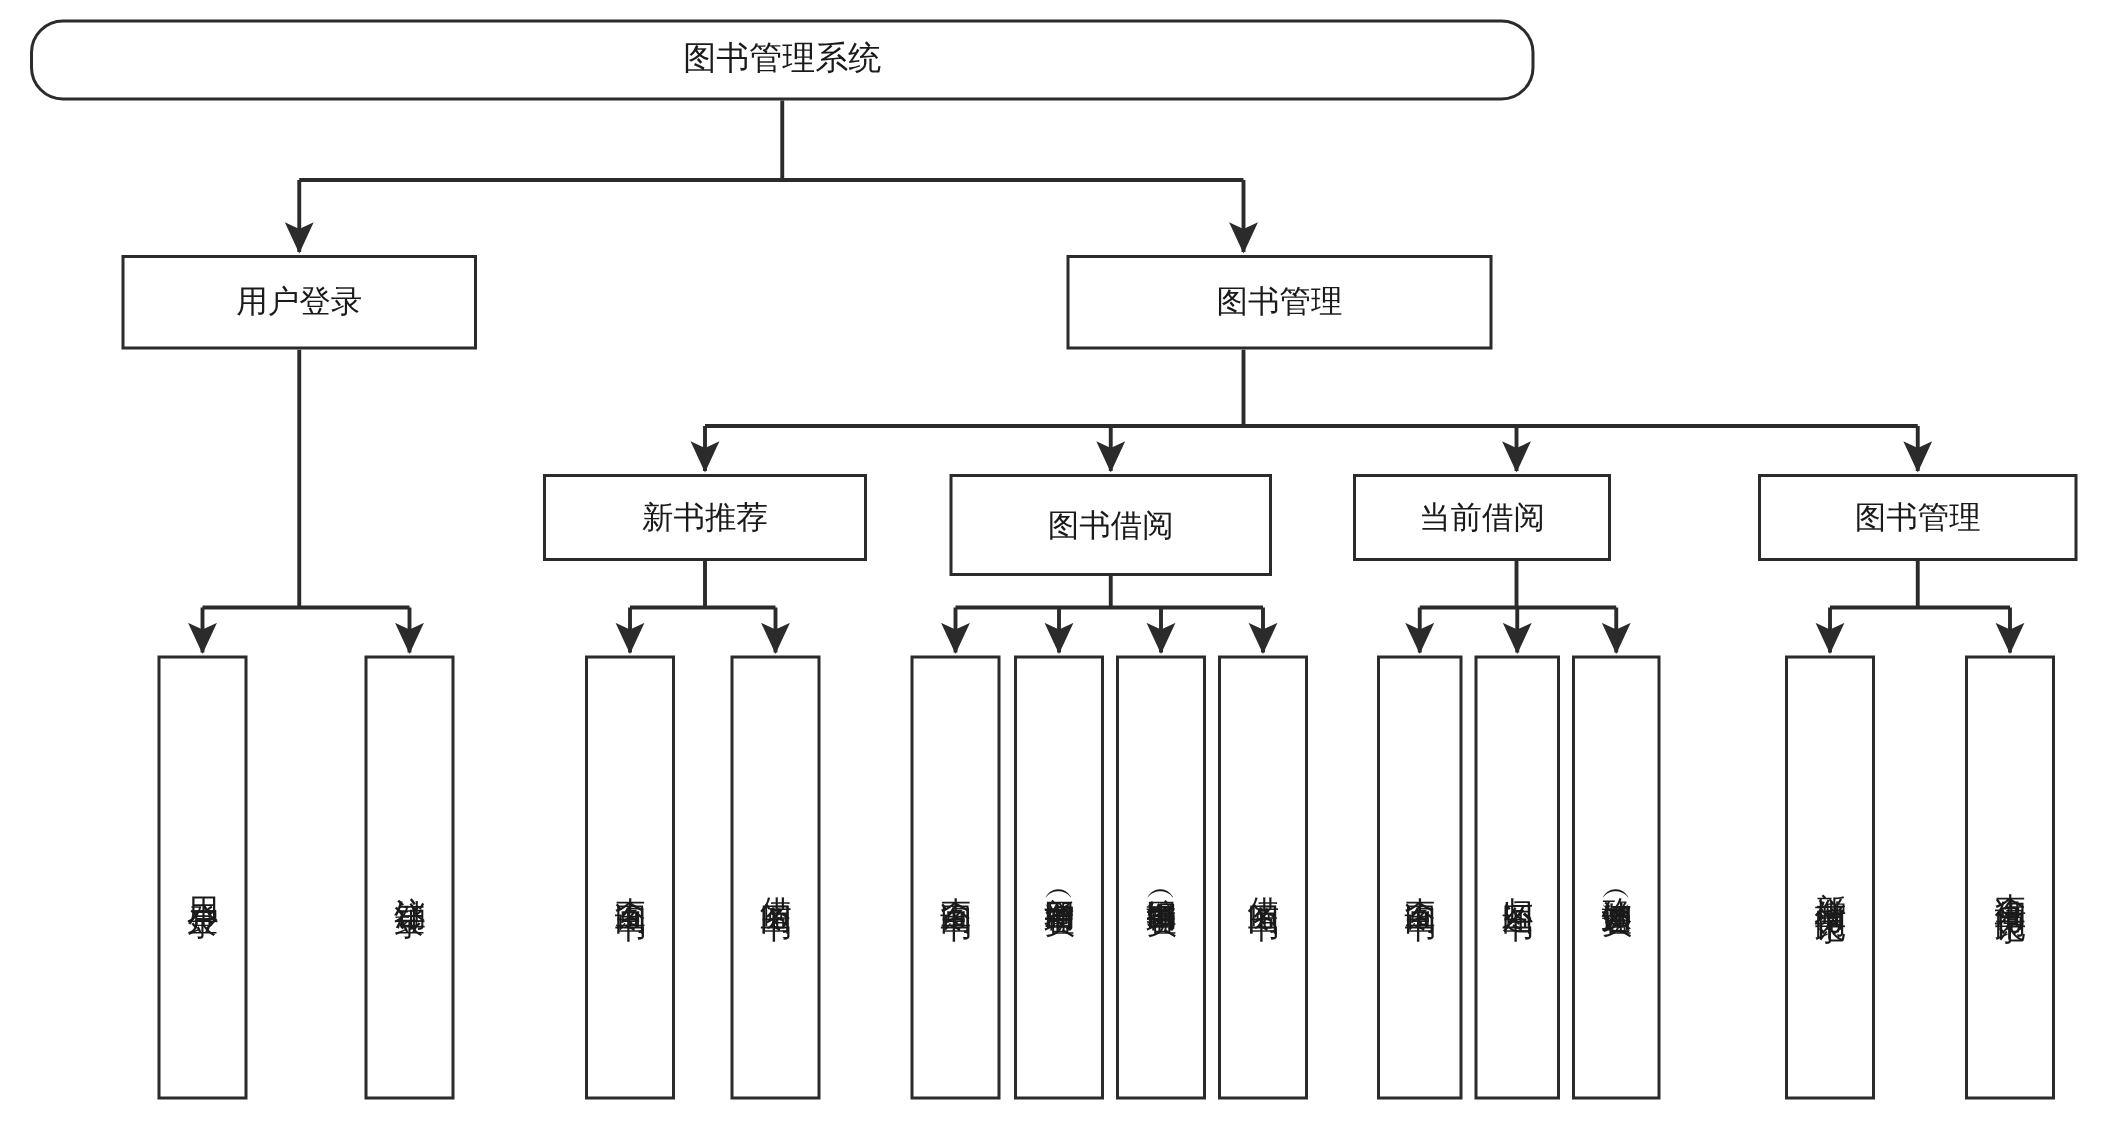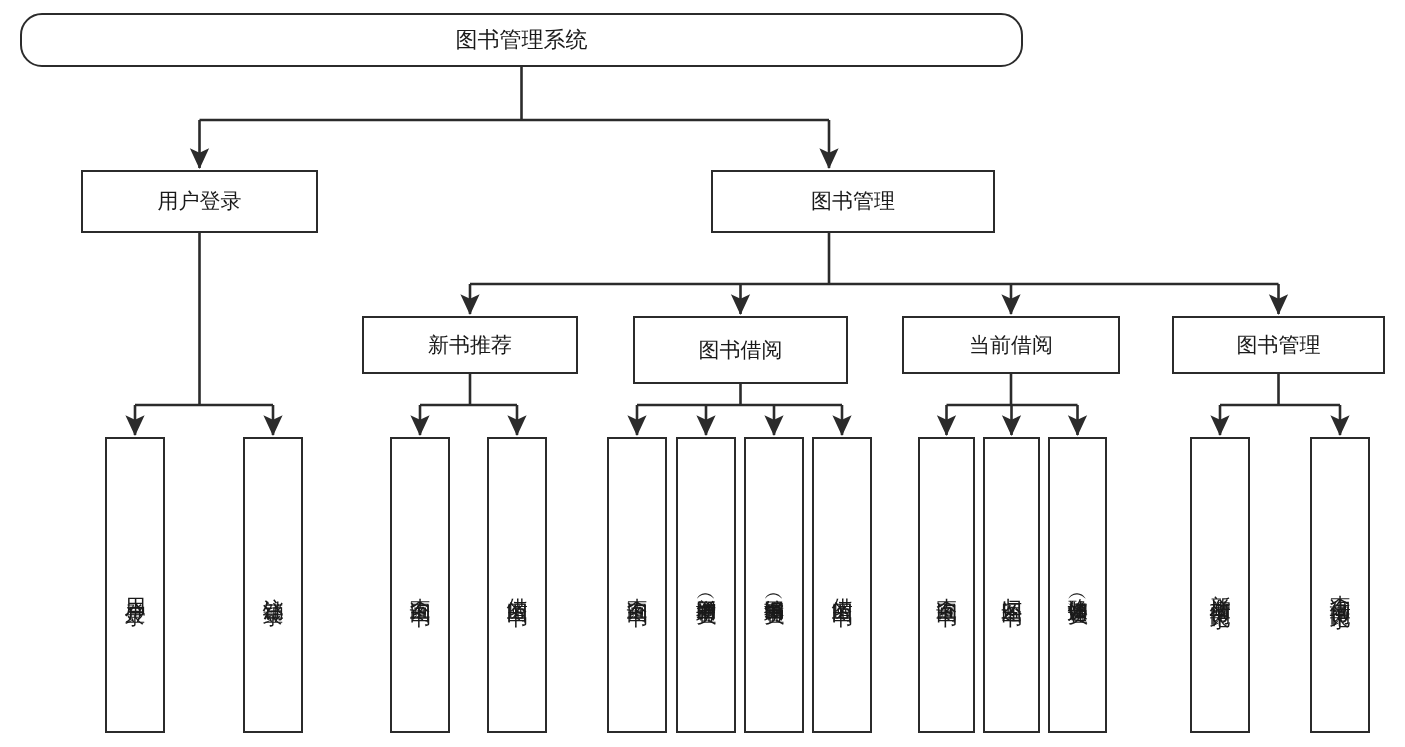--- a/index.html
+++ b/index.html
@@ -134,21 +134,21 @@
       </div>
       <div class="node horiz" style="left: 711px; top: 170px; width: 284px; height: 63px;">
         <span class="node-label">图书管理</span>
       </div>
       <div class="node horiz" style="left: 362px; top: 316px; width: 216px; height: 58px;">
         <span class="node-label">新书推荐</span>
       </div>
       <div class="node horiz" style="left: 633px; top: 316px; width: 215px; height: 68px;">
         <span class="node-label">图书借阅</span>
       </div>
-      <div class="node horiz" style="left: 902px; top: 316px; width: 218px; height: 58px;">
+      <div class="node horiz" style="left: 902px; top: 316px; width: 172px; height: 58px;">
         <span class="node-label">当前借阅</span>
       </div>
       <div class="node horiz" style="left: 1172px; top: 316px; width: 213px; height: 58px;">
         <span class="node-label">图书管理</span>
       </div>
       <div class="node vert" style="left: 105px; top: 437px; width: 60px; height: 296px;">
         <span class="node-label">用户登录</span>
       </div>
       <div class="node vert" style="left: 243px; top: 437px; width: 60px; height: 296px;">
         <span class="node-label">注销登录</span>

